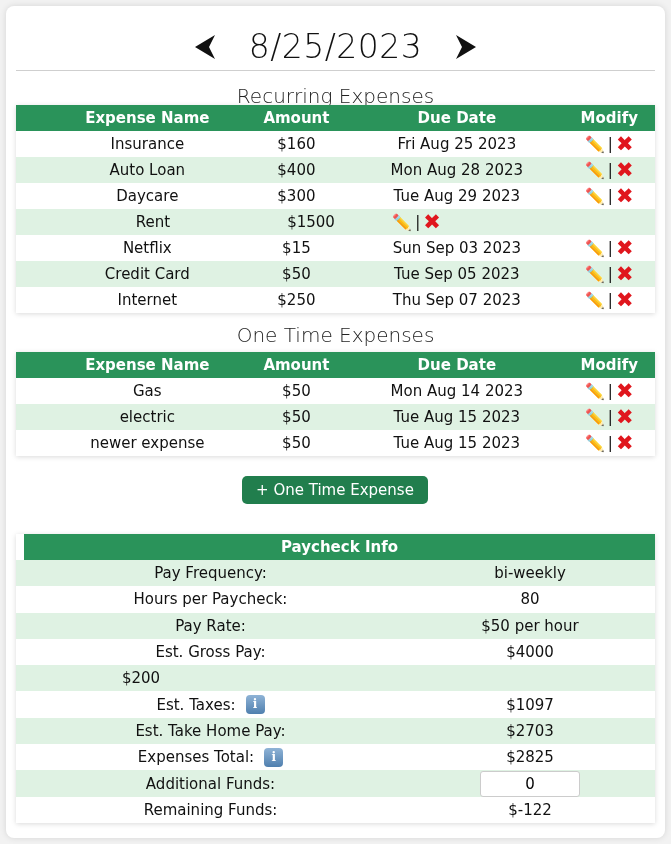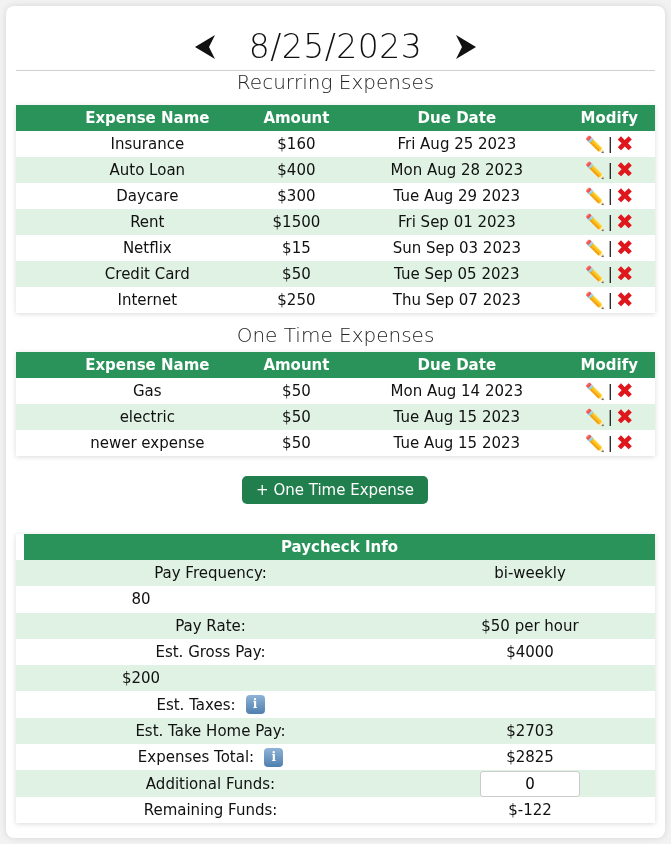--- a/index.html
+++ b/index.html
@@ -74,21 +74,21 @@
     </span>
     <span class="date-text">8/25/2023</span>
     <span class="arrow">
       <svg viewBox="0 0 24 26">
           <path d="M2 1 L22 13 L2 25 L8 13 Z" fill="#111"></path>
         </svg>
     </span>
   </div>
   <div class="divider"></div>
 
-  <div class="section-title" style="top:64px;">Recurring Expenses</div>
+  <div class="section-title" style="top:78px;">Recurring Expenses</div>
 
   <div class="table" style="top:99px;">
     <div class="row head">
       <div class="c1">Expense Name</div>
       <div class="c2">Amount</div>
       <div class="c3">Due Date</div>
       <div class="c4">Modify</div>
     </div>
 
     <div class="row">
@@ -117,21 +117,20 @@
       <div class="c3">Tue Aug 29 2023</div>
       <div class="c4 modify-cell">
         <span class="edit">✏️</span>
           <span class="sep">|</span>
           <span class="del">✖</span>
       </div>
     </div>
     <div class="row alt">
       <div class="c1">Rent</div>
       <div class="c2">$1500</div>
-      <div class="c3">Fri Sep 01 2023</div>
       <div class="c4 modify-cell">
         <span class="edit">✏️</span>
           <span class="sep">|</span>
           <span class="del">✖</span>
       </div>
     </div>
     <div class="row">
       <div class="c1">Netflix</div>
       <div class="c2">$15</div>
       <div class="c3">Sun Sep 03 2023</div>
@@ -207,38 +206,40 @@
   <button class="add-btn">+ One Time Expense</button>
 
   <div class="pay-table">
     <div class="pay-head">Paycheck Info</div>
 
     <div class="pay-row alt">
       <div class="pl">Pay Frequency:</div>
       <div class="pv">bi-weekly</div>
     </div>
     <div class="pay-row">
+      <div class="pl">Hours per Paycheck:</div>
       <div class="pv">80</div>
     </div>
     <div class="pay-row alt">
       <div class="pl">Pay Rate:</div>
       <div class="pv">$50 per hour</div>
     </div>
     <div class="pay-row">
       <div class="pl">Est. Gross Pay:</div>
       <div class="pv">$4000</div>
     </div>
     <div class="pay-row alt">
       <div class="pv">$200</div>
     </div>
     <div class="pay-row">
       <div class="pl">
         <span>Est. Taxes:</span>
         <span class="info-icon">i</span>
       </div>
+      <div class="pv">$1097</div>
     </div>
     <div class="pay-row alt">
       <div class="pl">Est. Take Home Pay:</div>
       <div class="pv">$2703</div>
     </div>
     <div class="pay-row">
       <div class="pl">
         <span>Expenses Total:</span>
         <span class="info-icon">i</span>
       </div>

